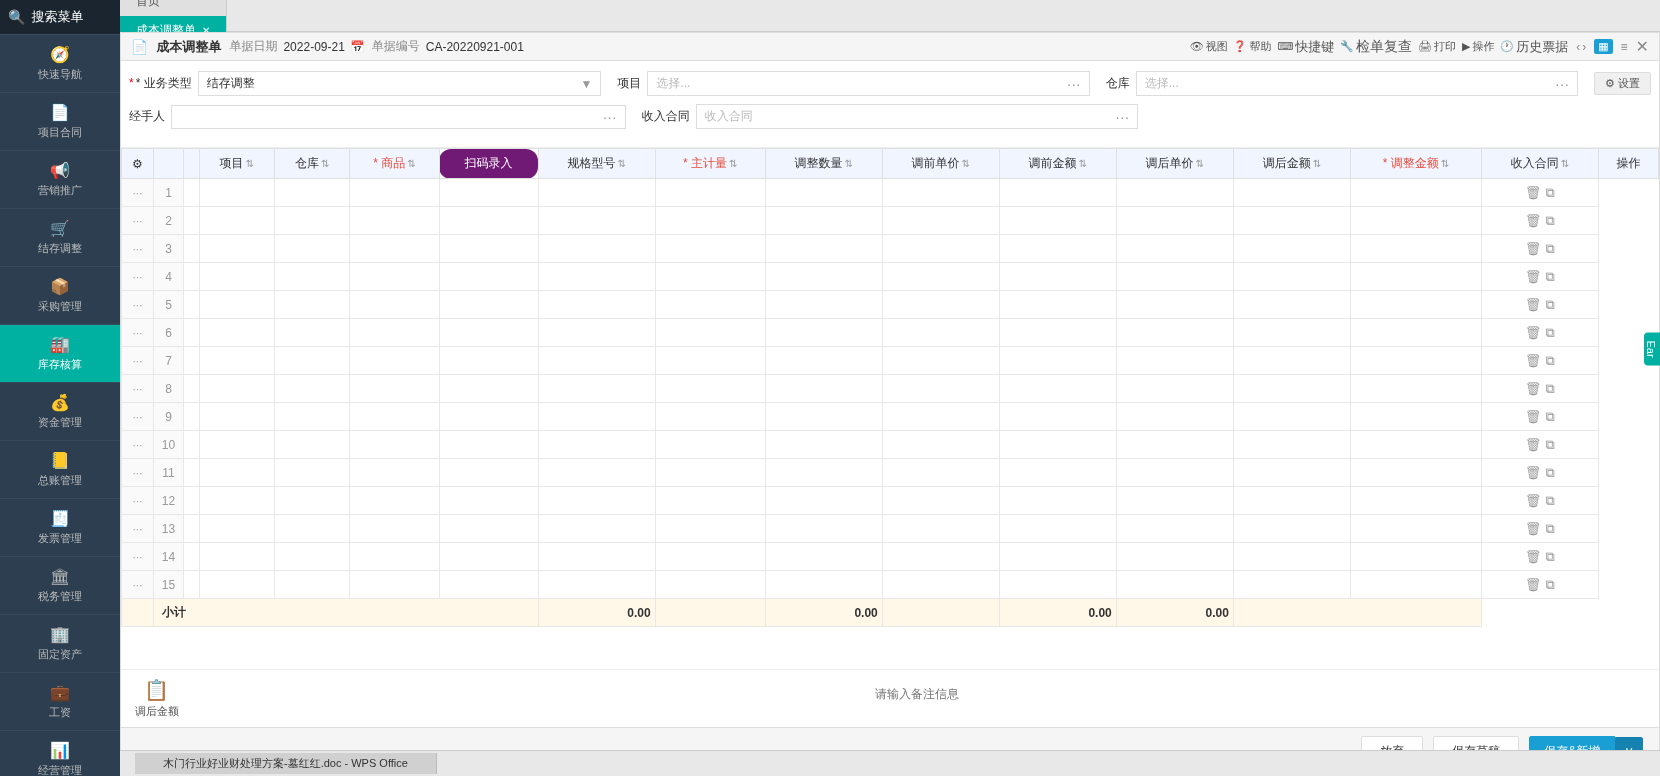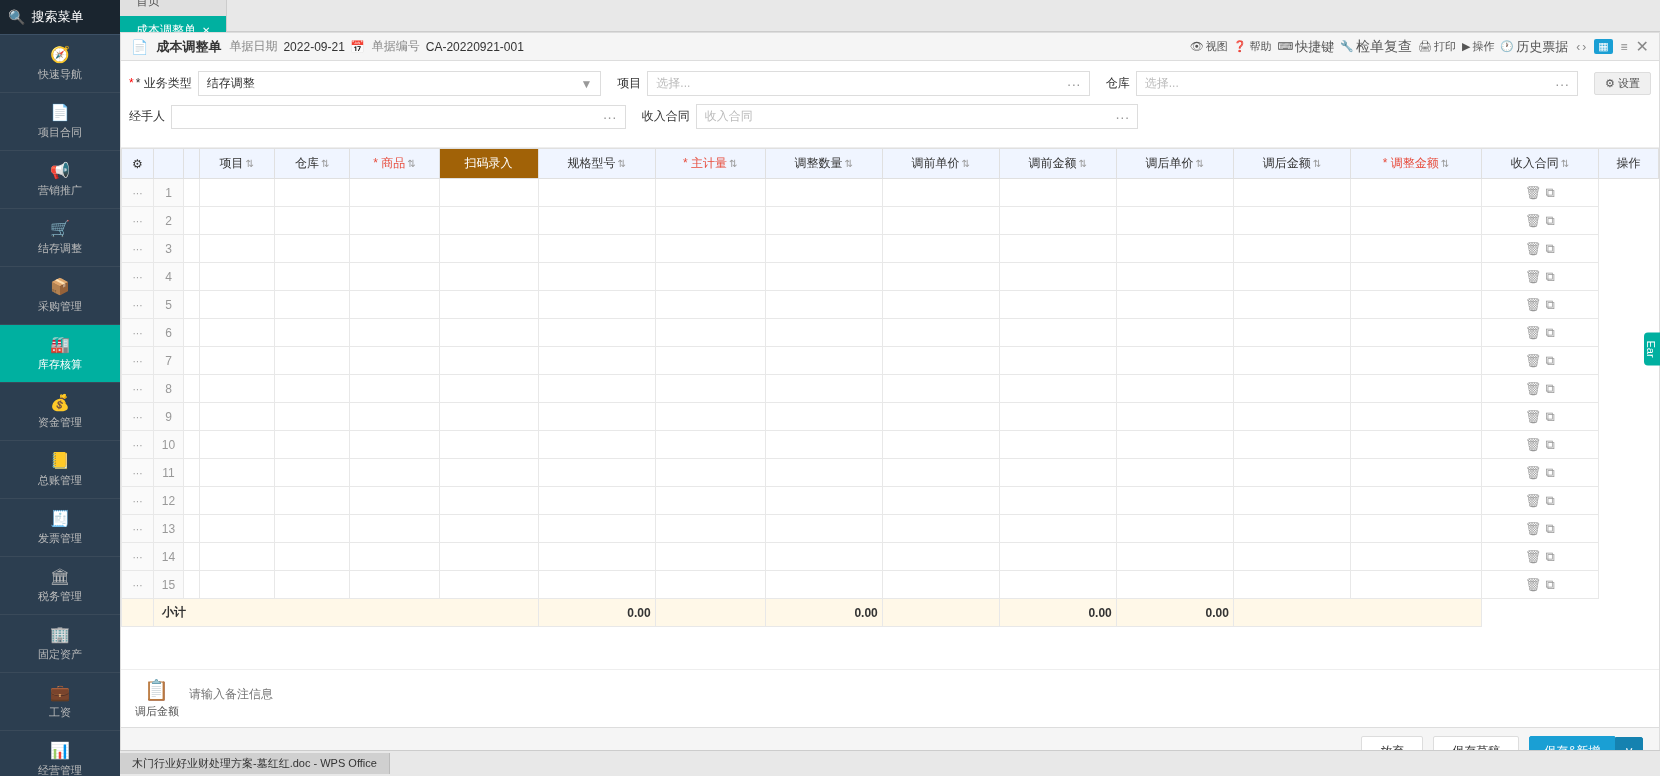--- a/index.html
+++ b/index.html
@@ -59,21 +59,21 @@
     .data-table .subtotal-value { color: #333; text-align: right; }
     .col-settings { background: #f0f5ff; width: 32px; cursor: pointer; }
     .sort-icon { color: #999; font-size: 10px; margin-left: 2px; }
     .op-icons { display: flex; justify-content: center; gap: 4px; }
     .op-icon { color: #999; cursor: pointer; font-size: 13px; }
 
     
     .notes-area { border-top: 1px solid #eee; padding: 8px 14px; flex-shrink: 0; display: flex; align-items: flex-start; gap: 10px; }
     .notes-icon-block { display: flex; flex-direction: column; align-items: center; gap: 2px; color: #555; font-size: 11px; }
     .notes-icon { font-size: 20px; color: #555; }
-    .notes-input { flex: 1; border: none; outline: none; font-size: 12px; color: #999; padding: 4px 0; min-height: 32px; }
+    .notes-input { flex: 1; border: none; outline: none; font-size: 12px; color: #999; padding: 4px 0; min-height: 32px; text-align: center; }
 
     
     .bottom-bar { background: #f5f5f5; border-top: 1px solid #ddd; padding: 8px 16px; display: flex; align-items: center; justify-content: flex-end; gap: 10px; flex-shrink: 0; }
     .btn { padding: 6px 18px; border-radius: 2px; cursor: pointer; font-size: 12px; border: 1px solid #ddd; }
     .btn-default { background: white; color: #333; }
     .btn-split { display: flex; align-items: center; }
     .btn-split-main { background: #1a9fd4; color: white; padding: 6px 14px; border-radius: 2px 0 0 2px; border: 1px solid #1a9fd4; cursor: pointer; font-size: 12px; }
     .btn-split-arrow { background: #1582b0; color: white; padding: 6px 8px; border-radius: 0 2px 2px 0; border: 1px solid #1582b0; cursor: pointer; }
 
     .right-edge { position: fixed; right: 0; top: 50%; transform: translateY(-50%); background: #00b0a0; width: 16px; padding: 8px 2px; writing-mode: vertical-lr; color: white; font-size: 10px; cursor: pointer; border-radius: 4px 0 0 4px; }
@@ -263,21 +263,21 @@
     <div class="table-area">
       <table class="data-table">
         <thead>
           <tr id="table-header-row">
               <th class="col-settings"><span>⚙</span></th>
               <th style="width: 30px; background: rgb(240, 245, 255);"></th>
               <th></th>
               <th>项目<span class="sort-icon">⇅</span></th>
               <th>仓库<span class="sort-icon">⇅</span></th>
               <th style="color: rgb(231, 76, 60);">* 商品<span class="sort-icon">⇅</span></th>
-              <th style="background: #a16207; color: white;">扫码录入</th>
+              <th style="background: #701a75; color: white; border-radius: 12px;">扫码录入</th>
               <th>规格型号<span class="sort-icon">⇅</span></th>
               <th style="color: rgb(231, 76, 60);">* 主计量<span class="sort-icon">⇅</span></th>
               <th>调整数量<span class="sort-icon">⇅</span></th>
               <th>调前单价<span class="sort-icon">⇅</span></th>
               <th>调前金额<span class="sort-icon">⇅</span></th>
               <th>调后单价<span class="sort-icon">⇅</span></th>
               <th>调后金额<span class="sort-icon">⇅</span></th>
               <th style="color: rgb(231, 76, 60);">* 调整金额<span class="sort-icon">⇅</span></th>
               <th>收入合同<span class="sort-icon">⇅</span></th>
               <th style="width: 60px;">操作</th>
@@ -661,14 +661,14 @@
         <button class="btn-split-main">保存&amp;新增</button>
         <button class="btn-split-arrow">∨</button>
       </div>
     </div>
   </div>
 </div>
 
 <div class="right-edge" style="position:fixed;right:0;top:45%;background:#00b0a0;color:white;padding:8px 3px;font-size:11px;writing-mode:vertical-rl;border-radius:4px 0 0 4px;cursor:pointer;z-index:100;">Ear</div>
 
 <div style="position:fixed;bottom:0;left:120px;right:0;background:#e8e8e8;border-top:1px solid #ccc;padding:2px 0;display:flex;">
-  <div style="background:#d0d0d0;padding:3px 12px;font-size:11px;color:#333;border-right:1px solid #bbb;">木门行业好业财处理方案-墓红红.doc - WPS Office</div>
+  <div style="background:#d0d0d0;padding:3px 28px;font-size:11px;color:#333;border-right:1px solid #bbb;margin-left:15px;">木门行业好业财处理方案-墓红红.doc - WPS Office</div>
 </div>
 
 </body></html>

